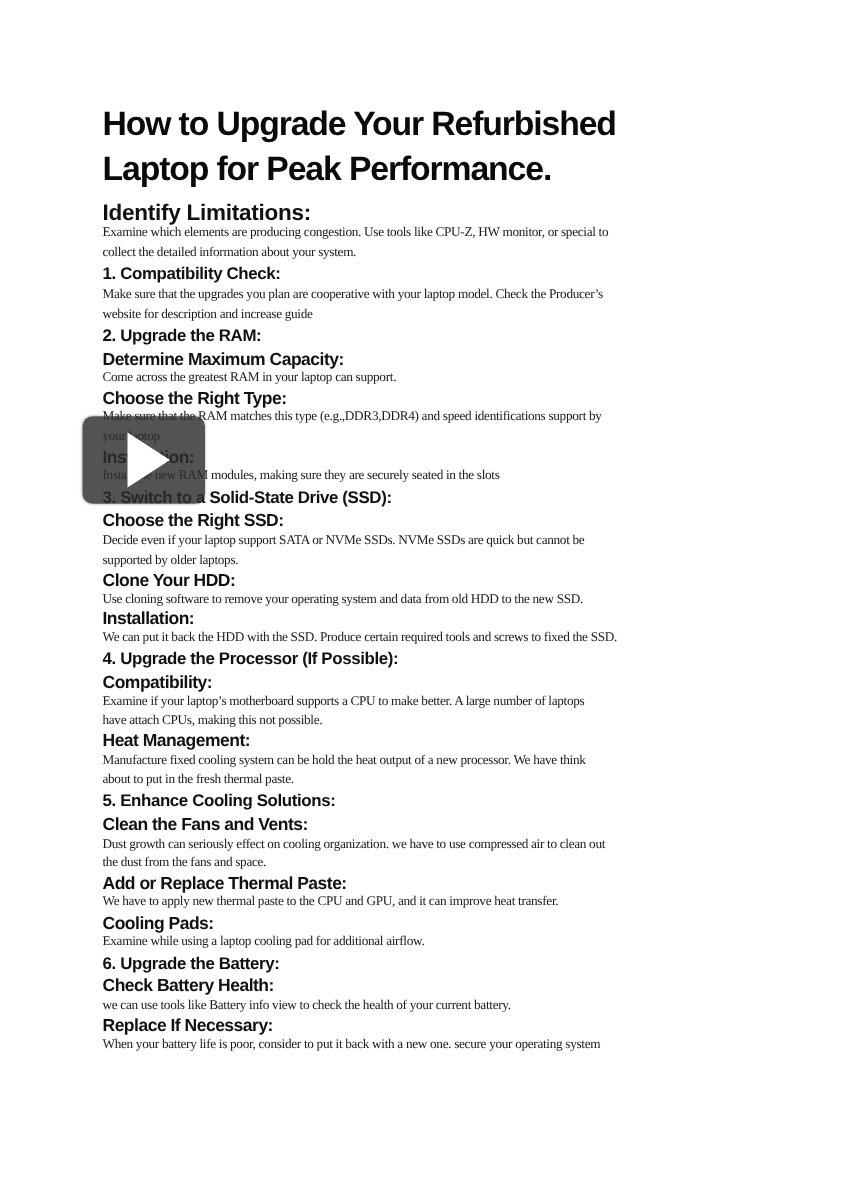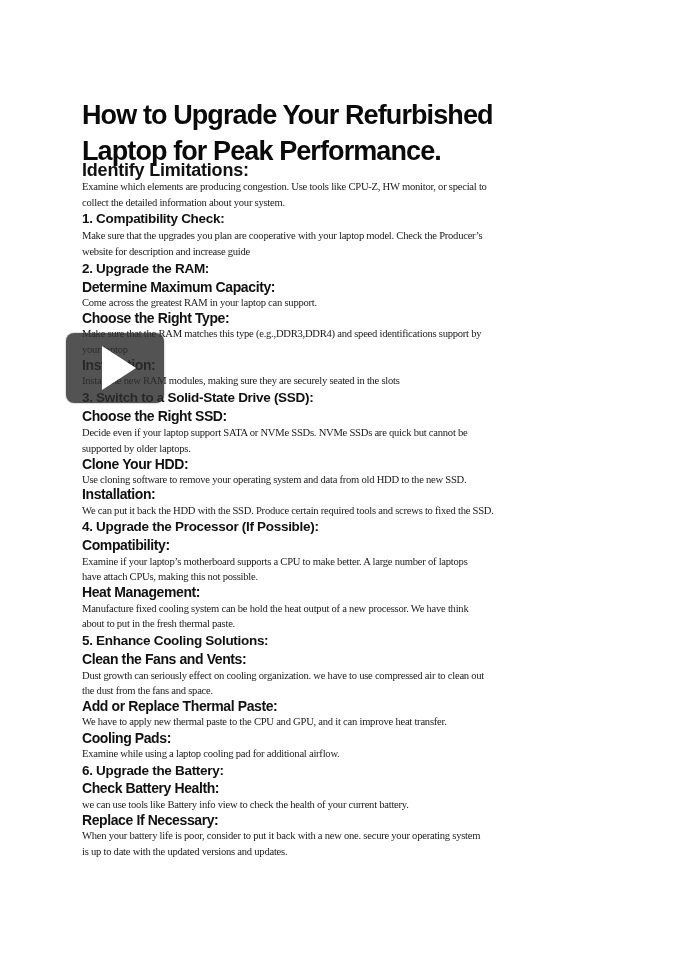--- a/index.html
+++ b/index.html
@@ -1,20 +1,20 @@
 <!DOCTYPE html>
 <html><head>
 <meta charset="utf-8">
 <style>
   html, body { margin:0; padding:0; background:#ffffff; }
   body { width:678px; height:960px; position:relative; overflow:hidden;
          font-family:"Liberation Sans", sans-serif; color:#111; }
   .page { position:absolute; left:0; top:0; width:678px; height:960px; background:#fff; }
   .ln { position:absolute; left:82px; white-space:nowrap; }
-  .title { font-size:27px; font-weight:bold; letter-spacing:-0.9px; color:#0a0a0a; line-height:34px;margin-top:16px; }
+  .title { font-size:27px; font-weight:bold; letter-spacing:-0.9px; color:#0a0a0a; line-height:34px; }
   .h1 { font-size:18px; font-weight:bold; letter-spacing:-0.2px; line-height:18px; }
   .h2 { font-size:13.5px; font-weight:bold; letter-spacing:-0.3px; line-height:16px; }
   .h3 { font-size:14px; font-weight:bold; letter-spacing:-0.4px; line-height:15px; }
   .p  { font-size:10.6px; letter-spacing:-0.25px; line-height:14px; color:#1a1a1a;font-family:Liberation Serif, serif; }
   .play { position:absolute; left:66px; top:333px; width:98px; height:70px;
           background:rgba(45,45,45,0.82); border-radius:8px;
           box-shadow:0 0 2px rgba(0,0,0,0.4); cursor:pointer; }
   .play svg { position:absolute; left:0; top:0; }
 </style>
 </head>
@@ -66,21 +66,20 @@
   <div class="ln h3" style="top:699px">Add or Replace Thermal Paste:</div>
   <div class="ln p" style="top:715px">We have to apply new thermal paste to the CPU and GPU, and it can improve heat transfer.</div>
   <div class="ln h3" style="top:731px">Cooling Pads:</div>
   <div class="ln p" style="top:747px">Examine while using a laptop cooling pad for additional airflow.</div>
 
   <div class="ln h2" style="top:763px">6. Upgrade the Battery:</div>
   <div class="ln h3" style="top:781px">Check Battery Health:</div>
   <div class="ln p" style="top:798px">we can use tools like Battery info view to check the health of your current battery.</div>
   <div class="ln h3" style="top:813px">Replace If Necessary:</div>
   <div class="ln p" style="top:829px">When your battery life is poor, consider to put it back with a new one. secure your operating system</div>
-  <div class="ln p" style="top:845px">is up to date with the updated versions and updates.</div>
 
   <div class="play">
     <svg width="98" height="70" viewBox="0 0 98 70">
       <polygon points="36,13 36,57 70,35" fill="#ffffff"></polygon>
     </svg>
   </div>
 
 </div>
 
 </body></html>

